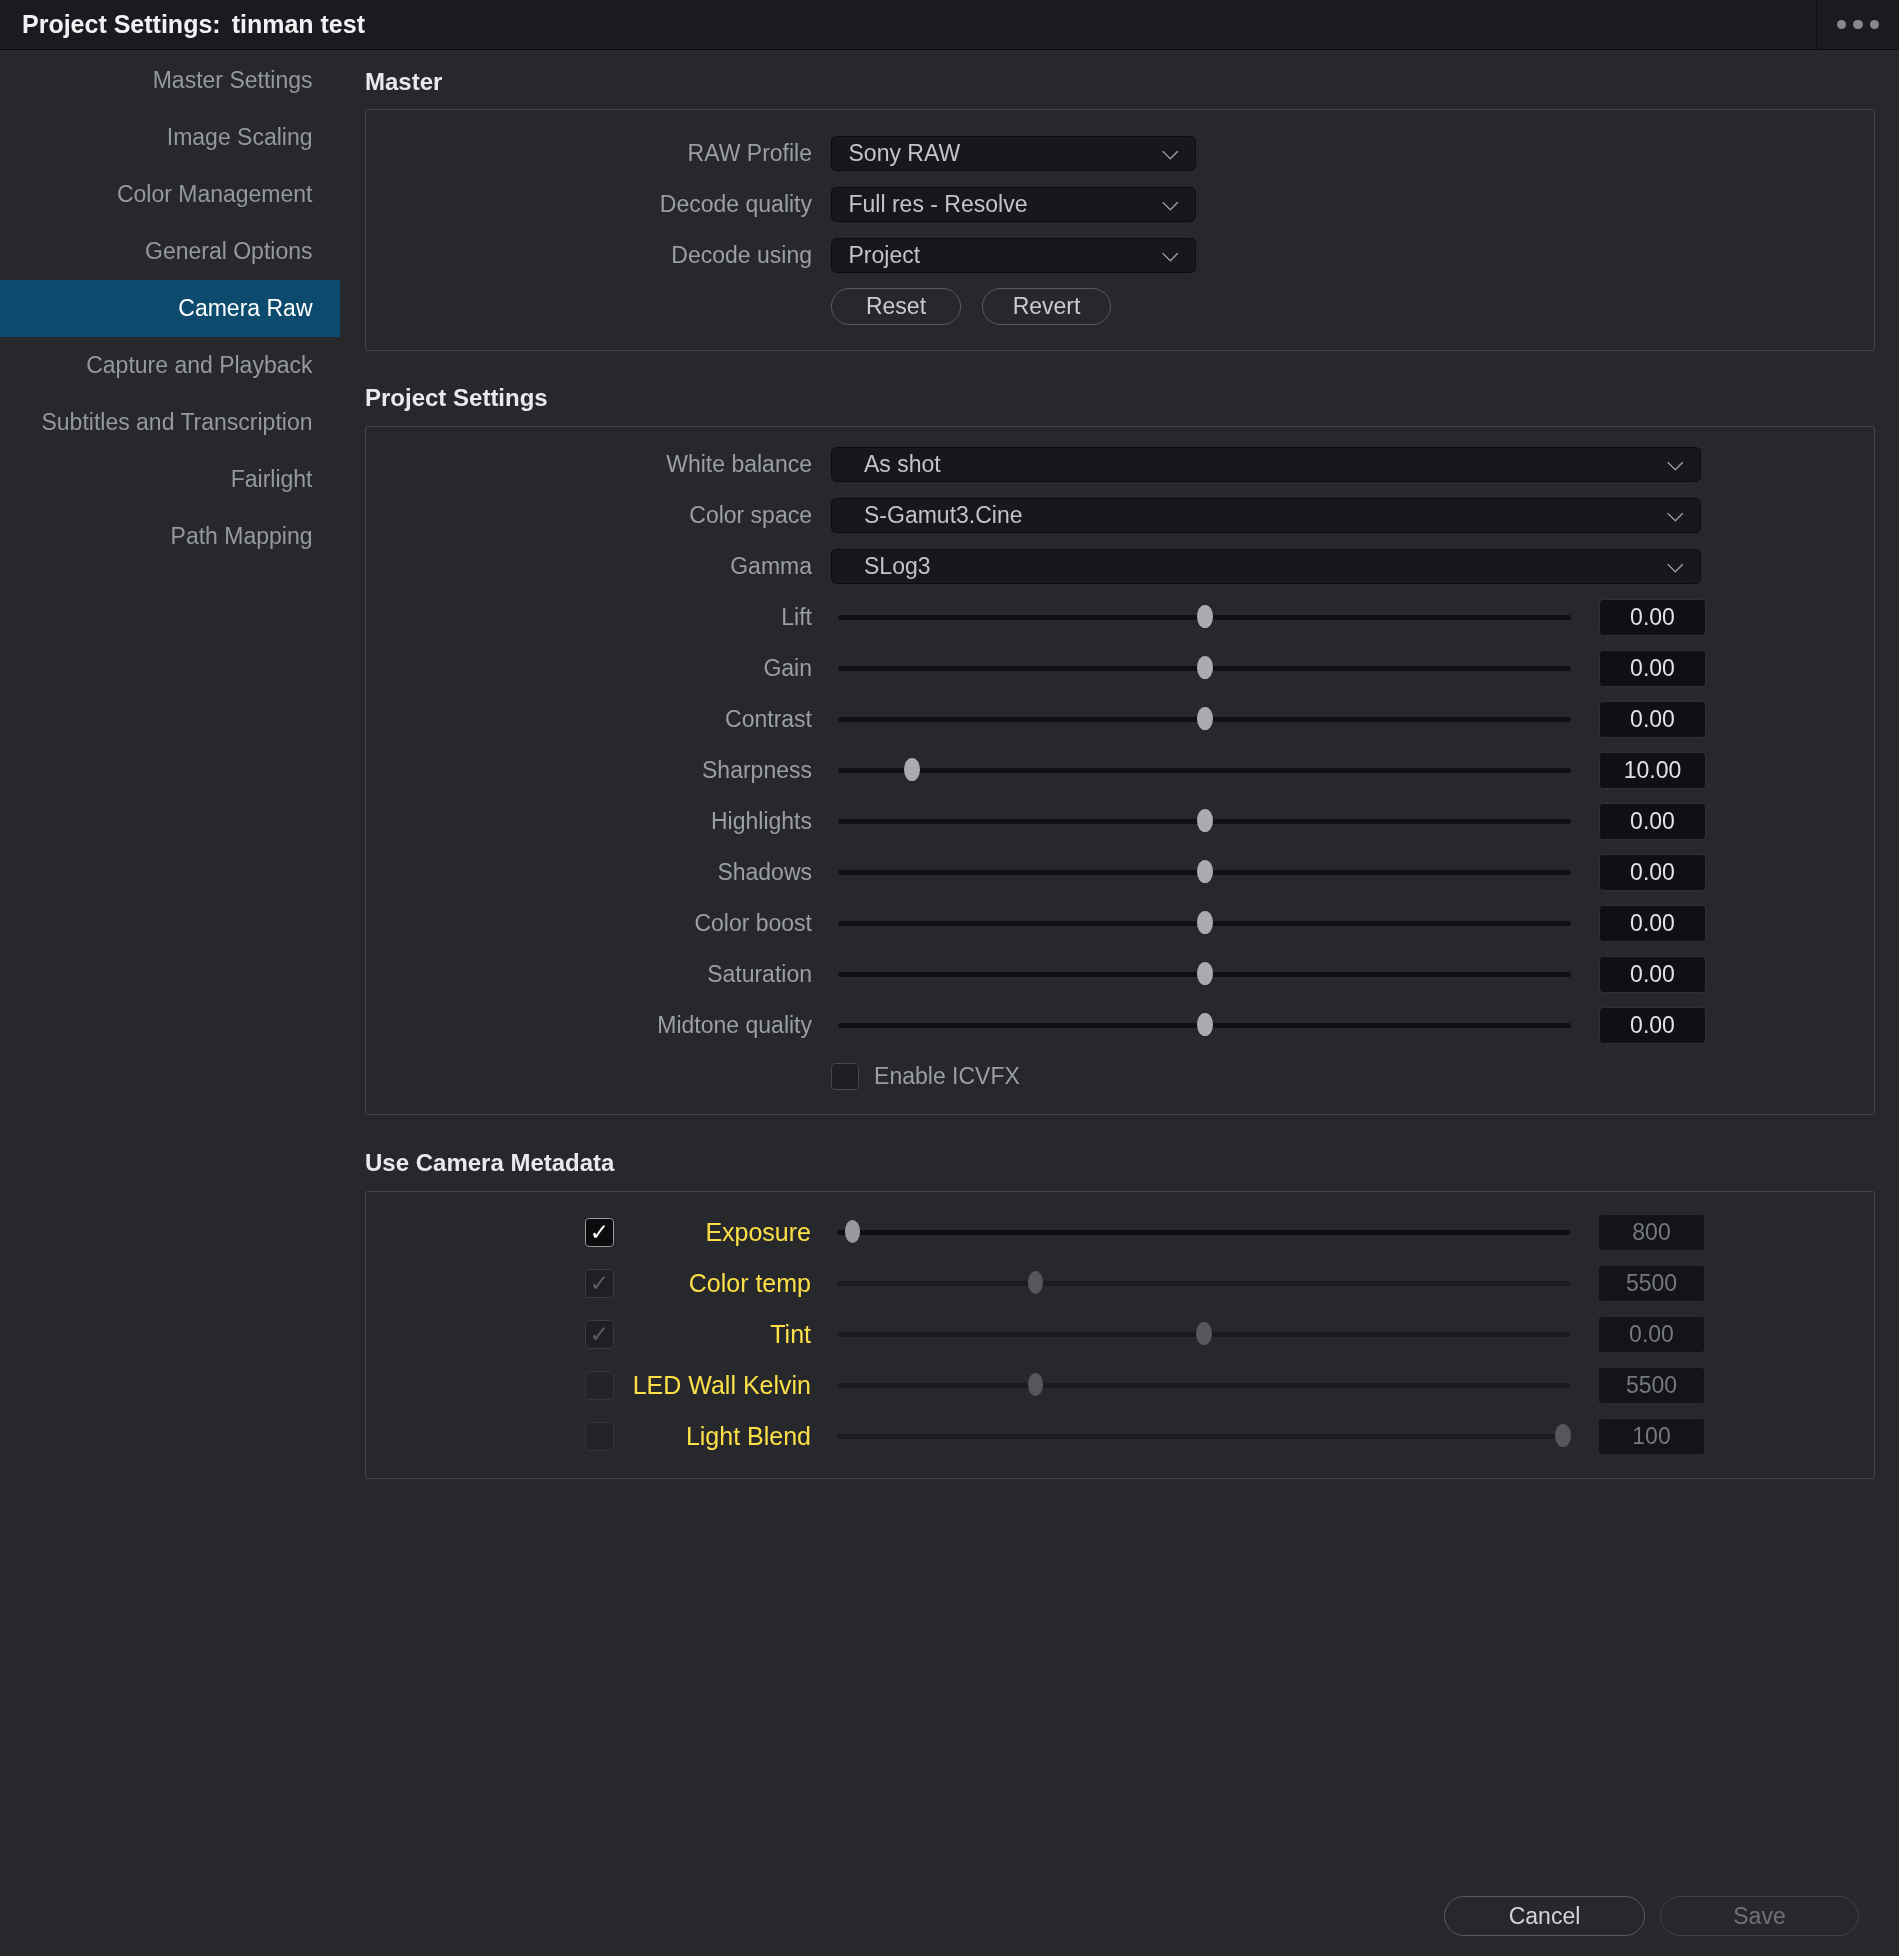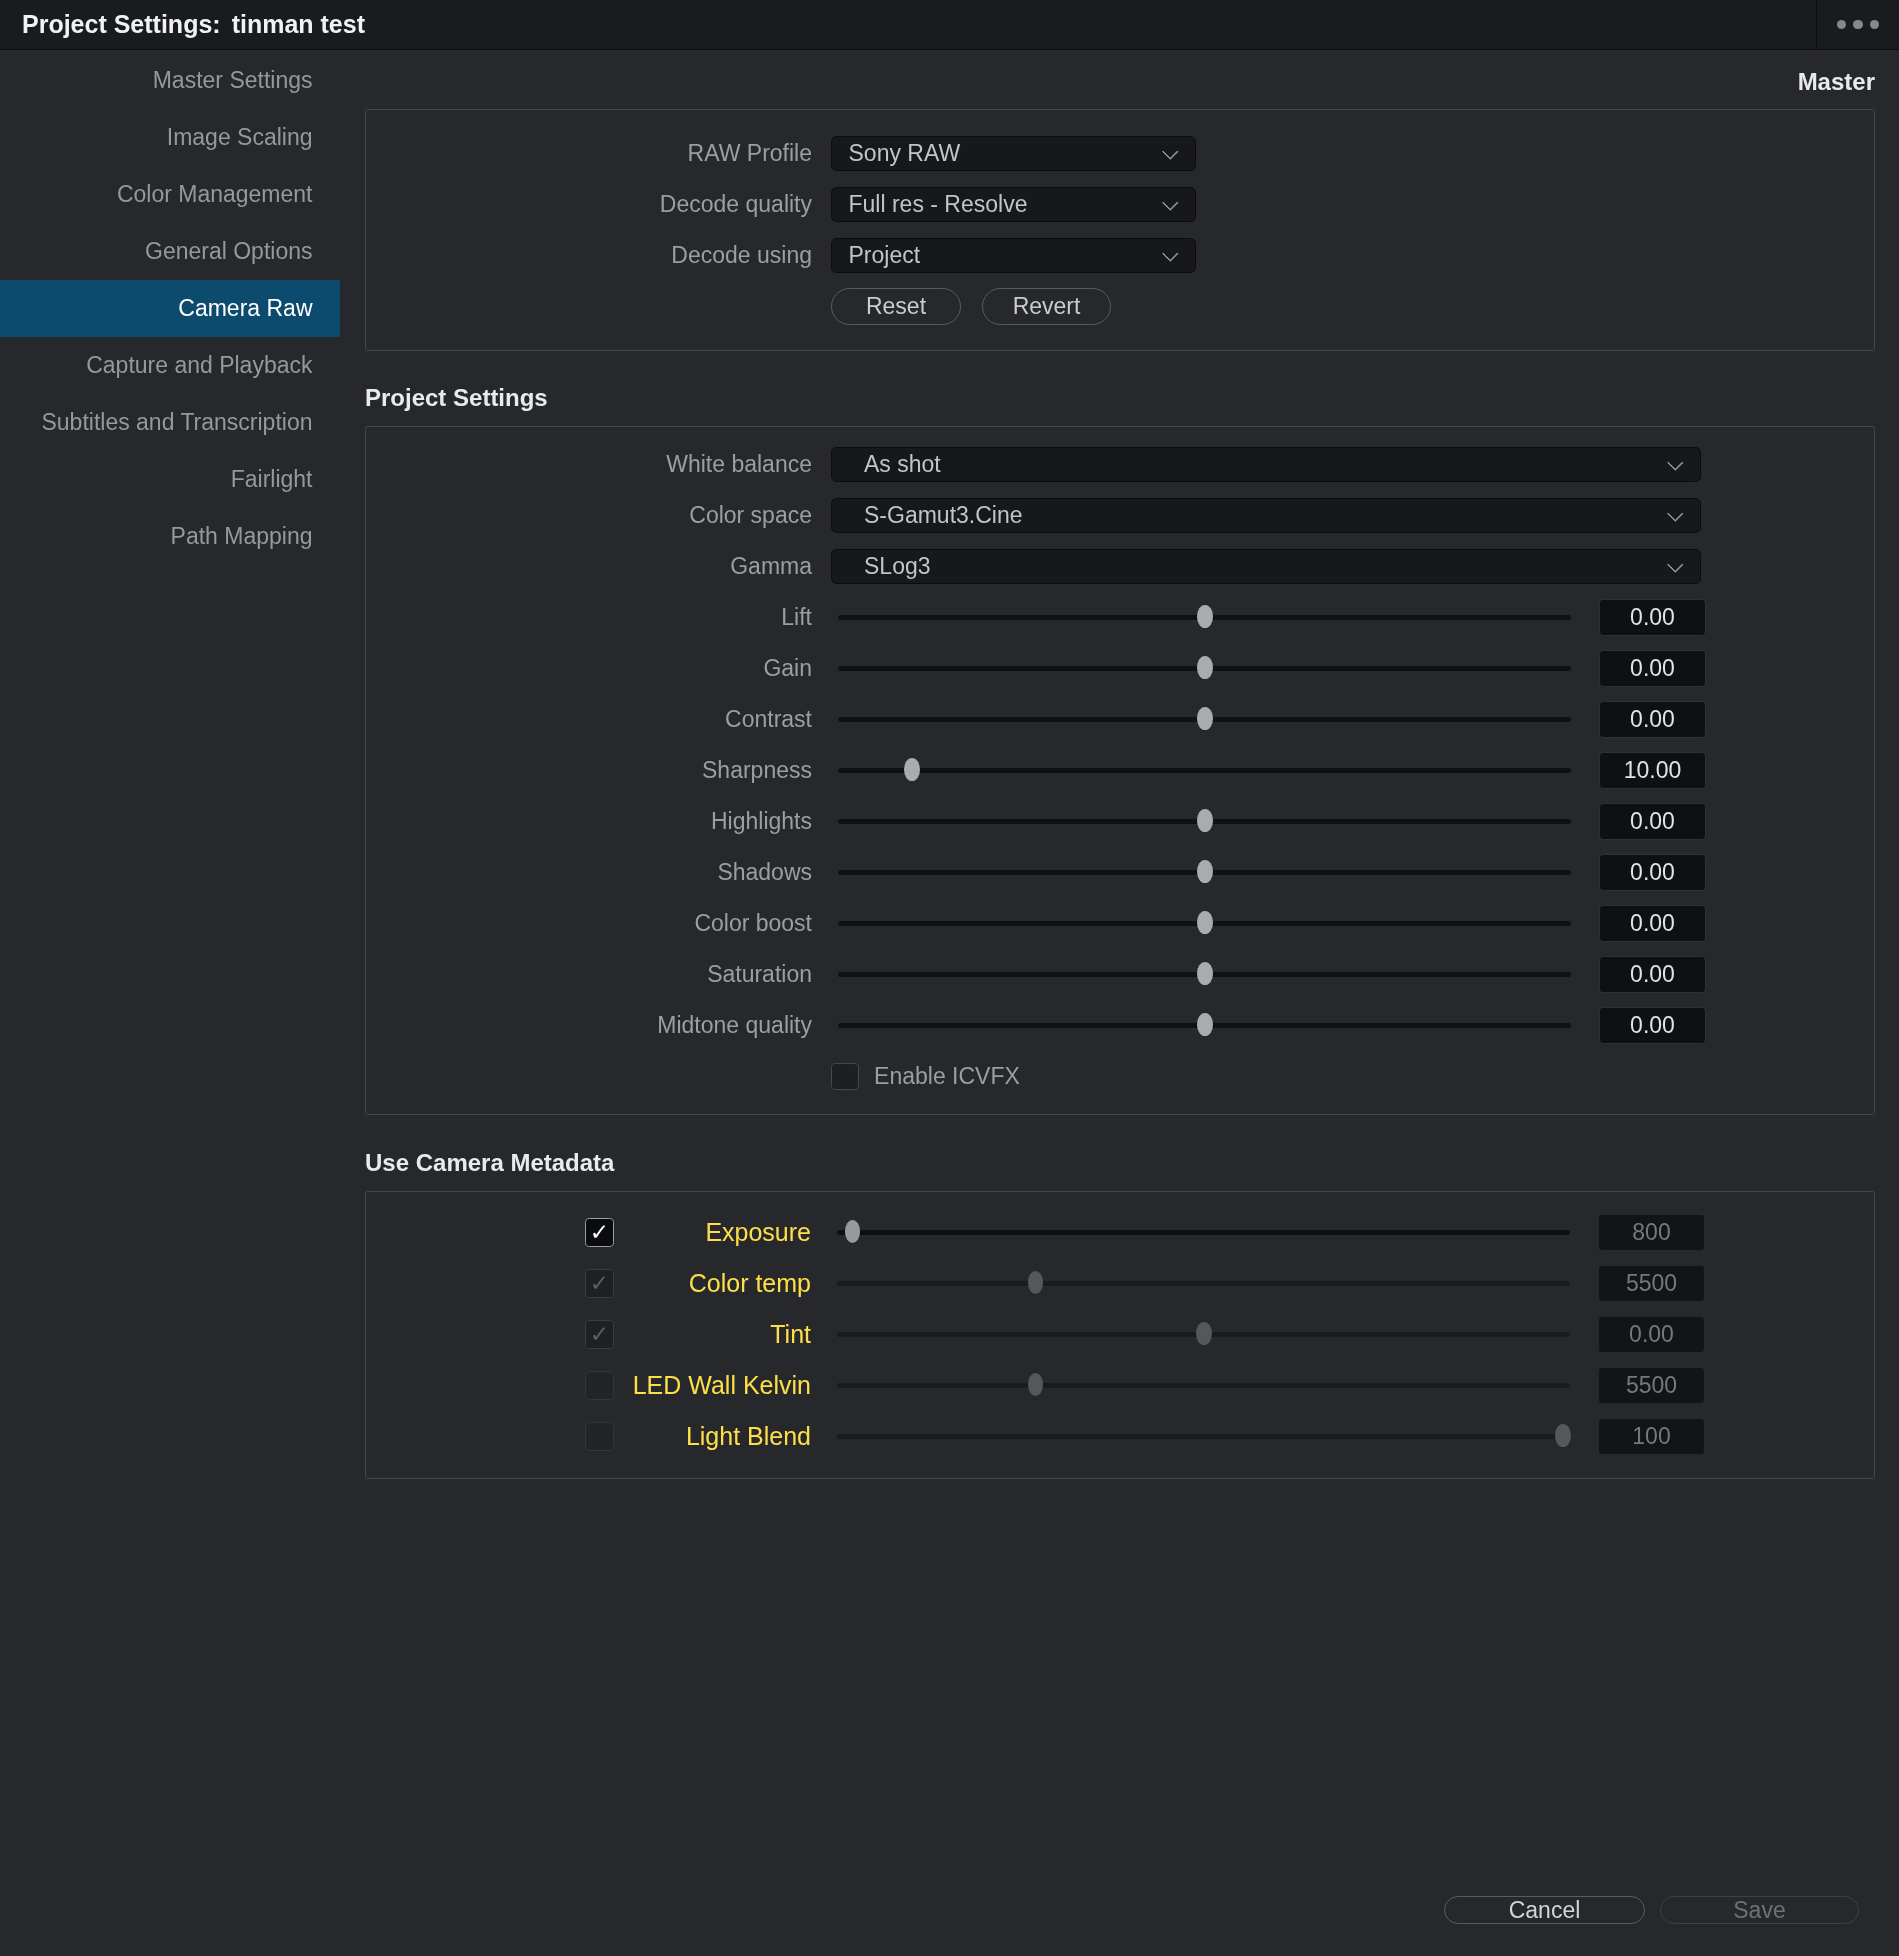--- a/index.html
+++ b/index.html
@@ -18,21 +18,21 @@
 
   
   .mainrow { display:flex; height:1905px; }
   .sidebar { width:340px; padding-top:1.8px; flex:0 0 340px; }
   .side-item { height:57px; display:flex; align-items:center; justify-content:flex-end;
                padding-right:27.5px; font-size:23px; color:#95989d; cursor:default; }
   .side-item.selected { background:#0c4a6e; color:#ffffff; }
   .content { flex:1; padding:0 24px 0 25px; }
 
   h2.sec { font-size:24px; font-weight:600; color:#e9eaec; line-height:27.5px; }
-  .sec-master { margin-top:18.4px; margin-bottom:13px;text-align:right; }
+  .sec-master { margin-top:18.4px; margin-bottom:13px; }
   .sec-project { margin-top:33px; margin-bottom:14.7px; }
   .sec-meta { margin-top:34px; margin-bottom:14.7px; }
 
   .box { border:0.9px solid #46474b; border-radius:2.8px; }
   .box-master { padding:18px 0; }
   .box-project { padding:12px 0; }
   .box-meta { padding:14.7px 0 15.6px 0; }
 
   .row { height:51px; display:flex; align-items:center; }
   .lbl { width:446px; text-align:right; font-size:23px; color:#9b9ea3; flex:0 0 446px; }
@@ -78,21 +78,21 @@
   .mcb.on-dim { background:#1f2024; border:1.8px solid #3b3d41; color:#5b5d61; }
   .mcb.off { background:#232428; border:1.8px solid #343639; color:transparent; }
   .mlbl { width:197px; flex:0 0 197px; text-align:right; font-size:25px; color:#fde047; }
   .meta-row .track { background:#1a1b1f; }
   .meta-row .knob { background:#55575b; }
   .meta-row.active .track { background:#0e0f12; }
   .meta-row.active .knob { background:#97999c; }
   .meta-row .valbox { background:#131418; border-color:#28292c; color:#75787c; }
 
   
-  .footer-btn { position:absolute; height:28px; border-radius:20px; background:transparent;
+  .footer-btn { position:absolute; height:40px; border-radius:20px; background:transparent;
                 font-size:23px; font-family:inherit; cursor:pointer; }
   .btn-cancel { left:1444px; top:1896px; width:201px; border:0.9px solid #595b5f; color:#d2d4d7; }
   .btn-save { left:1660px; top:1896px; width:199px; border:0.9px solid #3e4043; color:#6f7175; }
 </style>
 </head>
 <body>
 
 <div class="app">
 
   <div class="titlebar">

